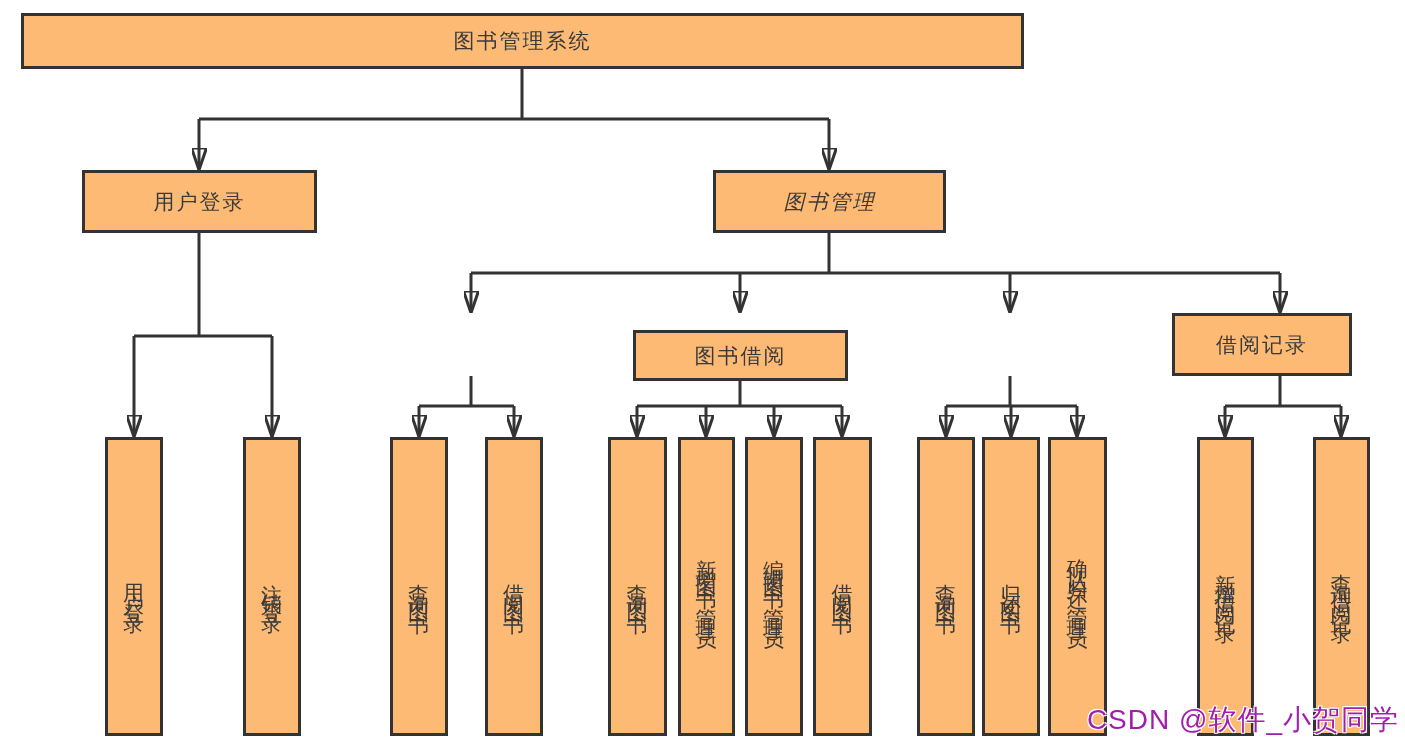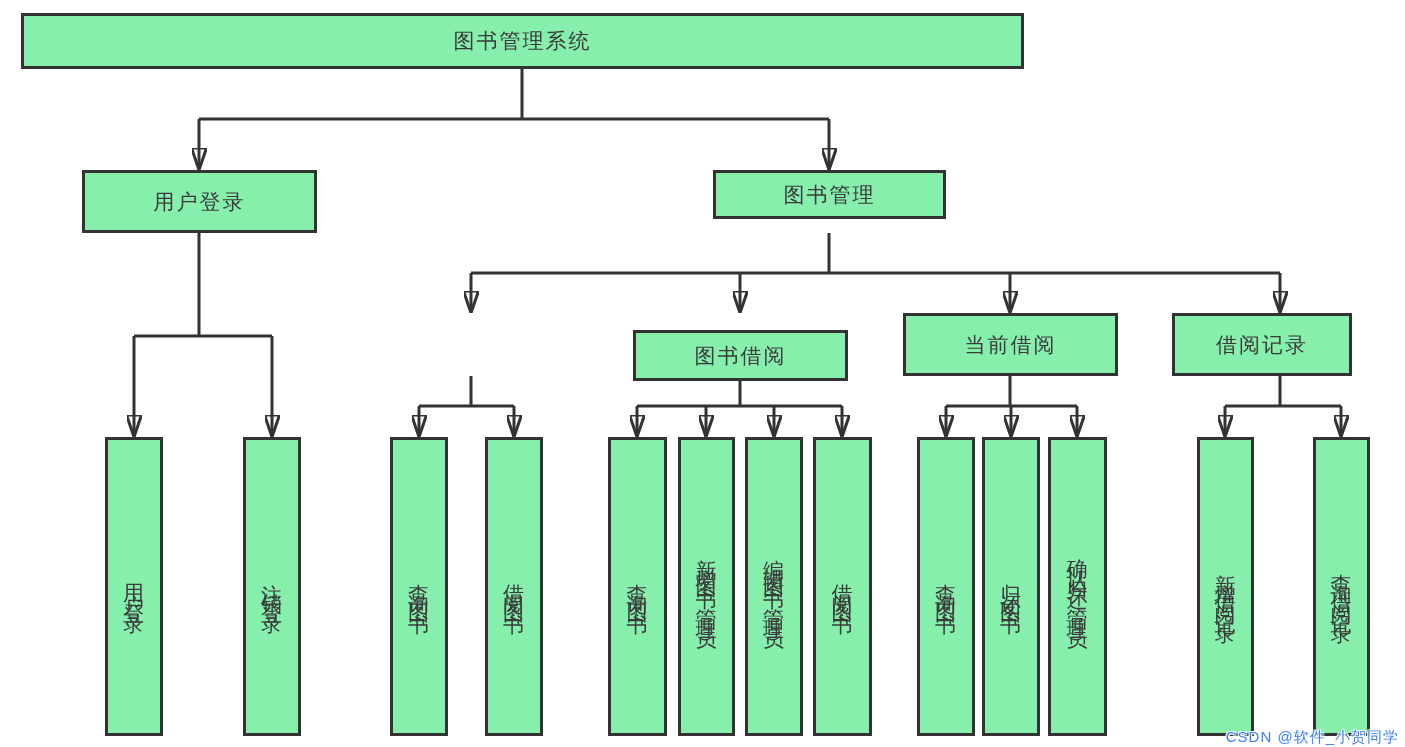--- a/index.html
+++ b/index.html
@@ -9,45 +9,45 @@
     background:#fff;
     font-family:"Liberation Sans", sans-serif;
     overflow:hidden;
   }
   .connectors{position:absolute;left:0;top:0;width:1405px;height:747px;}
   .connectors path{stroke:#333333;stroke-width:3;fill:none;}
   .node{
     position:absolute;
     box-sizing:border-box;
     border:3px solid #333333;
-    background:#86efac;
+    background:#fdba74;
     display:flex;align-items:center;justify-content:center;
     color:#3a3a3a;
   }
   .hnode span{
     font-size:21px;
     letter-spacing:2px;
     color:#3a3a3a;
     white-space:nowrap;
   }
   .vnode span{
     writing-mode:vertical-rl;
     text-orientation:mixed;
     font-size:21px;
     letter-spacing:10px;
     line-height:1;
     color:#3a3a3a;
     white-space:nowrap;
   }
   .watermark{
     position:absolute;
-    right:6px;bottom:0;
-    font-size:15px;
+    right:6px;bottom:8px;
+    font-size:28px;
     letter-spacing:1px;
-    color:#3b82f6;
+    color:#a21caf;
     text-shadow:-1px -1px 0 #fff,1px -1px 0 #fff,-1px 1px 0 #fff,1px 1px 0 #fff;
     z-index:5;
   }
 </style>
 </head>
 <body>
 
 <div class="canvas">
 
   <svg class="connectors" viewBox="0 0 1405 747" xmlns="http://www.w3.org/2000/svg">
@@ -105,29 +105,26 @@
     </g>
   </svg>
 
   <div class="node hnode" style="left:21px;top:13px;width:1003px;height:56px;">
     <span>图书管理系统</span>
   </div>
 
   <div class="node hnode" style="left:82px;top:170px;width:235px;height:63px;">
     <span>用户登录</span>
   </div>
-  <div class="node hnode" style="left:713px;top:170px;width:233px;height:49px;">
+  <div class="node hnode" style="left:713px;top:170px;width:233px;height:63px;font-style:italic;">
     <span>图书管理</span>
   </div>
 
   <div class="node hnode" style="left:633px;top:330px;width:215px;height:51px;text-align:right;">
     <span>图书借阅</span>
-  </div>
-  <div class="node hnode" style="left:903px;top:313px;width:215px;height:63px;">
-    <span>当前借阅</span>
   </div>
   <div class="node hnode" style="left:1172px;top:313px;width:180px;height:63px;">
     <span>借阅记录</span>
   </div>
 
   <div class="node vnode" style="left:105px;top:437px;width:58px;height:299px;">
     <span>用户登录</span>
   </div>
   <div class="node vnode" style="left:243px;top:437px;width:58px;height:299px;">
     <span>注销登录</span>

